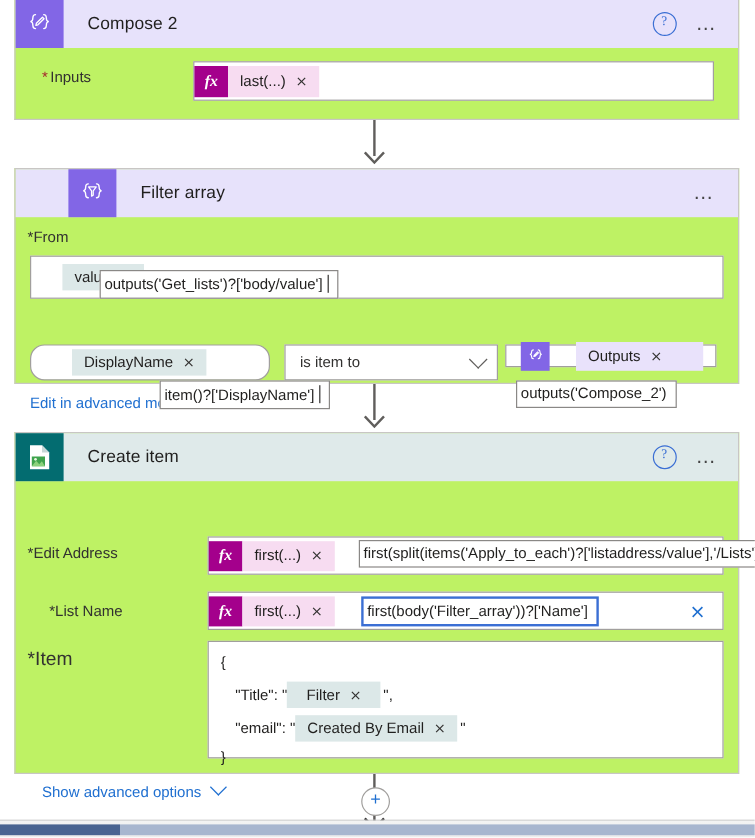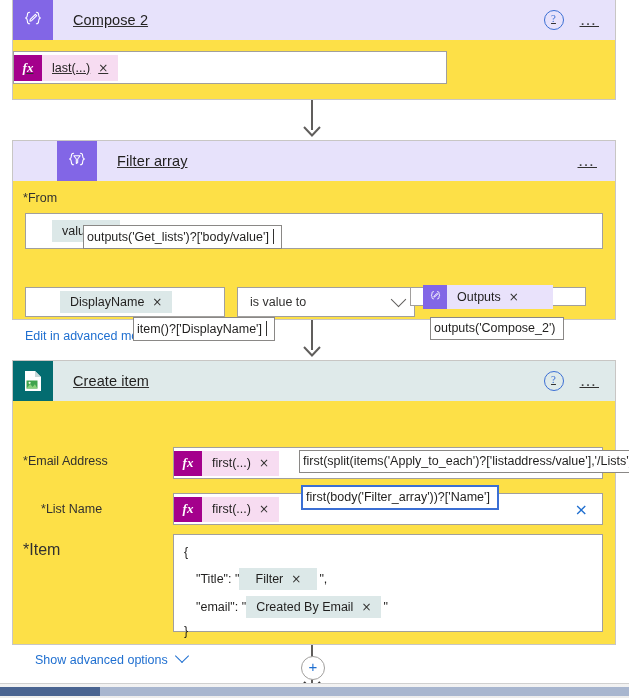--- a/index.html
+++ b/index.html
@@ -8,21 +8,21 @@
     background:#ffffff;
     font-family:"Liberation Sans","DejaVu Sans",sans-serif;
     font-size:12.5px;
     color:#323130;
     overflow:hidden;
     position:relative;
   }
   .canvas{position:relative;width:629px;height:698px;}
 
   
-  .card{position:absolute;background:#fde047;border:1px solid #c8c6c4;box-sizing:border-box;text-decoration:underline;}
+  .card{position:absolute;background:#bef264;border:1px solid #c8c6c4;box-sizing:border-box;}
   .card-head{display:flex;align-items:center;height:40px;box-sizing:border-box;}
   .card-head.compose{background:#e7e2fb;}
   .card-head.filter{background:#e7e2fb;padding-left:44px;}
   .card-head.sp{background:#dfeaea;}
 
   .node-icon{width:40px;height:40px;flex:none;display:flex;align-items:center;justify-content:center;}
   .node-icon.purple{background:#8266e6;}
   .node-icon.teal{background:#036c70;}
   .node-title{margin-left:20px;font-size:14.5px;color:#201f1e;letter-spacing:.1px;white-space:nowrap;}
   .head-spacer{flex:1 1 auto;}
@@ -96,20 +96,23 @@
           <path d="M14.4 6.3l1.3 1.3-5.1 5.1-1.7.4.4-1.7z" fill="none" stroke="#fff" stroke-width="1.1" stroke-linejoin="round"></path>
         </svg>
       </div>
       <div class="node-title">Compose 2</div>
       <div class="head-spacer"></div>
       <div class="help-icon">?</div>
       <div class="ellipsis">…</div>
     </div>
     <div class="card-body" style="height:59px;">
       <div class="row" style="padding-top:11px;">
+        <div class="req-label" style="width:148px;">
+          <span class="star">*</span><span>Inputs</span>
+        </div>
         <div class="field" style="width:434px;height:33px;">
           <div class="fx-badge">fx</div>
           <div class="fx-chip">
             <span>last(...)</span>
             <span class="tok-x">×</span>
           </div>
         </div>
       </div>
     </div>
   </div>
@@ -143,33 +146,33 @@
         <div class="tok tok-dyn" style="margin-left:26px;min-width:64px;">
           <span>value</span>
           <span class="tok-x">×</span>
         </div>
       </div>
 
       <div class="tip" style="left:70px;top:44px;">
         <span>outputs('Get_lists')?['body/value']</span><span class="caret"></span>
       </div>
 
-      <div class="field" style="position:absolute;left:12px;top:106px;width:200px;height:30px;">
+      <div class="field" style="position:absolute;left:12px;top:106px;width:200px;height:30px;border-radius:12px;">
         <div class="tok tok-dyn" style="margin-left:34px;">
           <span>DisplayName</span>
           <span class="tok-x">×</span>
         </div>
       </div>
 
       <div class="field" style="position:absolute;left:224px;top:106px;width:178px;height:30px;justify-content:space-between;padding:0 10px 0 12px;">
-        <span>is value to</span>
+        <span>is item to</span>
         <span class="chev"></span>
       </div>
 
-      <div class="field" style="position:absolute;left:397px;top:106px;width:176px;height:19px;">
+      <div class="field" style="position:absolute;left:408px;top:106px;width:176px;height:19px;gap:22px;">
         <div class="brace-badge" style="margin-left:12px;">
           <svg width="15" height="15" viewBox="0 0 24 24">
             <path d="M8.6 4.2c-1.8 0-2.2 1-2.2 2.6 0 1.6-.2 2.7-1.6 3.1v.2c1.4.4 1.6 1.5 1.6 3.1 0 1.6.4 2.6 2.2 2.6" fill="none" stroke="#fff" stroke-width="1.6" stroke-linecap="round"></path>
             <path d="M15.4 4.2c1.8 0 2.2 1 2.2 2.6 0 1.6.2 2.7 1.6 3.1v.2c-1.4.4-1.6 1.5-1.6 3.1 0 1.6-.4 2.6-2.2 2.6" fill="none" stroke="#fff" stroke-width="1.6" stroke-linecap="round"></path>
             <path d="M14.4 6.9l1.1 1.1-4.6 4.6-1.5.4.4-1.5z" fill="none" stroke="#fff" stroke-width="1.5" stroke-linejoin="round"></path>
           </svg>
         </div>
         <div class="lav-chip" style="min-width:86px;">
           <span>Outputs</span>
           <span class="tok-x">×</span>
@@ -206,21 +209,21 @@
       </div>
       <div class="node-title">Create item</div>
       <div class="head-spacer"></div>
       <div class="help-icon">?</div>
       <div class="ellipsis">…</div>
     </div>
 
     <div class="card-body">
 
       <div style="position:absolute;left:10px;top:53px;font-size:12.5px;">
-        <span class="star">*</span><span>Email Address</span>
+        <span class="star">*</span><span>Edit Address</span>
       </div>
       <div class="field" style="position:absolute;left:160px;top:46px;width:430px;height:32px;">
         <div class="fx-badge" style="height:25px;">fx</div>
         <div class="fx-chip" style="height:25px;">
           <span>first(...)</span>
           <span class="tok-x">×</span>
         </div>
       </div>
       <div class="tip" style="left:286px;top:49px;width:338px;">
         <span>first(split(items('Apply_to_each')?['listaddress/value'],'/Lists'))</span>
@@ -232,21 +235,21 @@
       <div class="field" style="position:absolute;left:160px;top:92px;width:430px;height:32px;justify-content:space-between;">
         <div style="display:flex;align-items:center;">
           <div class="fx-badge" style="height:25px;">fx</div>
           <div class="fx-chip" style="height:25px;">
             <span>first(...)</span>
             <span class="tok-x">×</span>
           </div>
         </div>
         <span class="clear-x" style="margin-right:14px;">×</span>
       </div>
-      <div class="tip blue" style="left:288px;top:84px;text-align:center;">
+      <div class="tip blue" style="left:288px;top:96px;text-align:center;">
         <span>first(body('Filter_array'))?['Name']</span>
       </div>
 
       <div style="position:absolute;left:10px;top:140px;font-size:16px;">
         <span class="star">*</span><span>Item</span>
       </div>
       <div class="field" style="position:absolute;left:160px;top:133px;width:430px;height:98px;display:block;padding:8px 0 0 0;">
         <div class="json-txt" style="padding-left:10px;line-height:19px;">{</div>
 
         <div style="display:flex;align-items:center;padding-left:22px;margin-top:6px;">

